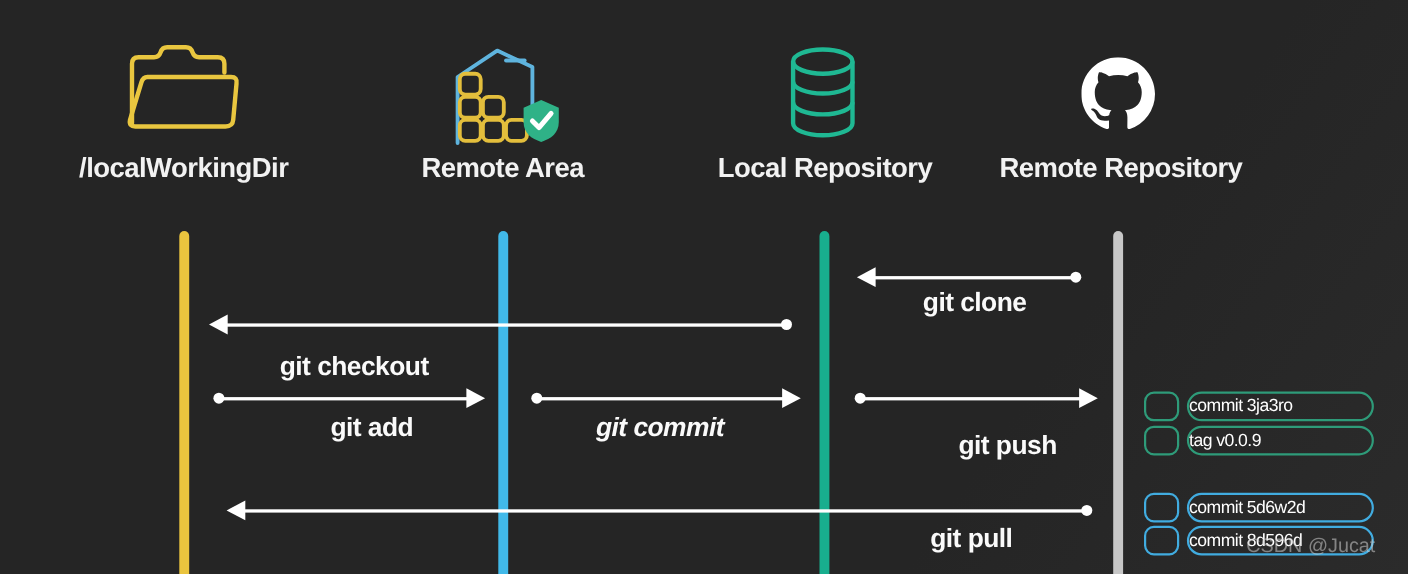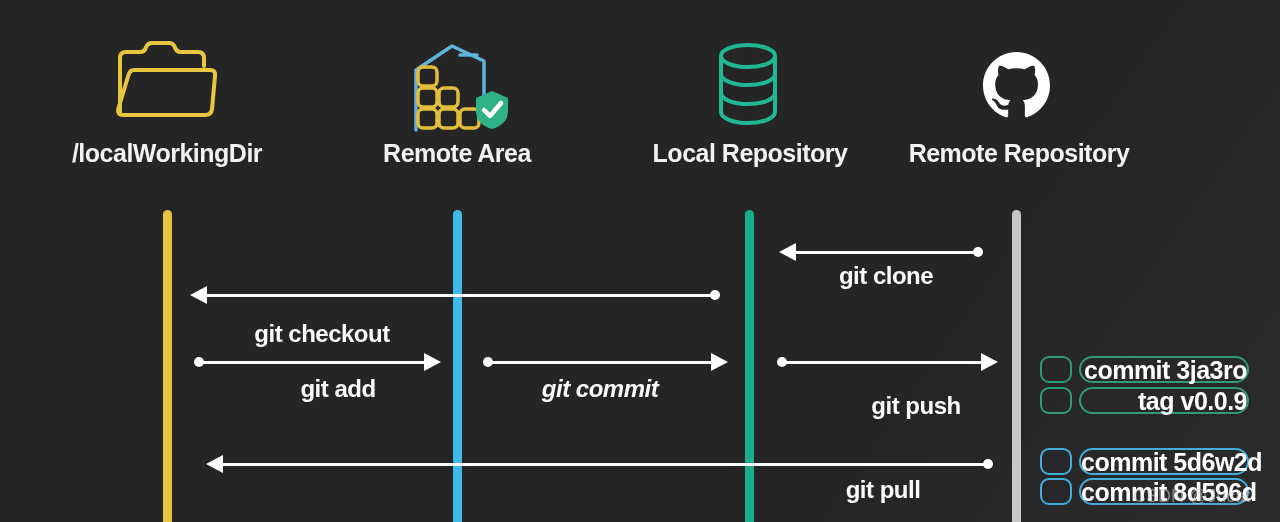--- a/index.html
+++ b/index.html
@@ -32,21 +32,21 @@
 
   .arrow-label{
     position:absolute;transform:translateX(-50%);z-index:3;
     color:#fafafa;font-size:24px;font-weight:bold;white-space:nowrap;line-height:30px;letter-spacing:-0.5px;
   }
 
   .commit-row{position:absolute;left:1040px;display:flex;align-items:center;gap:7px;height:29px;z-index:4;}
   .node-box{width:28px;height:23px;border:2.5px solid;border-radius:9px;flex:none;}
   .pill{
     width:166px;height:23px;border:2.5px solid;border-radius:15px;flex:none;
-    color:#fff;font-size:25px;font-weight:bold;text-align:right;line-height:24px;
+    color:#fff;font-size:16px;font-weight:normal;text-align:left;line-height:24px;
     white-space:nowrap;letter-spacing:-0.5px;
   }
   .c-green{border-color:#2E9B79;}
   .c-green-bright{border-color:#33B77D;}
   .c-blue{border-color:#41ACE0;}
 
   .watermark{
     position:absolute;left:1133px;top:486px;z-index:5;
     font-size:18px;color:rgba(205,205,205,0.55);white-space:nowrap;
   }

